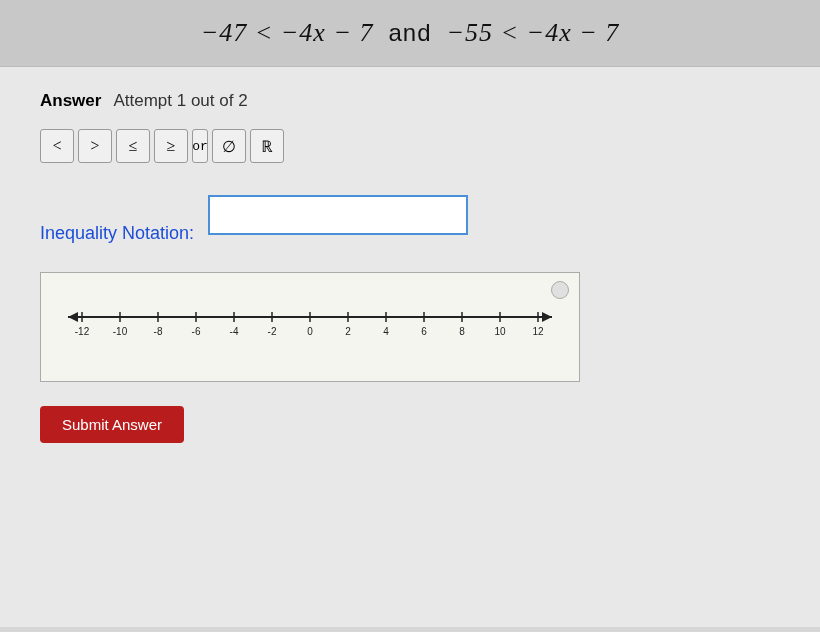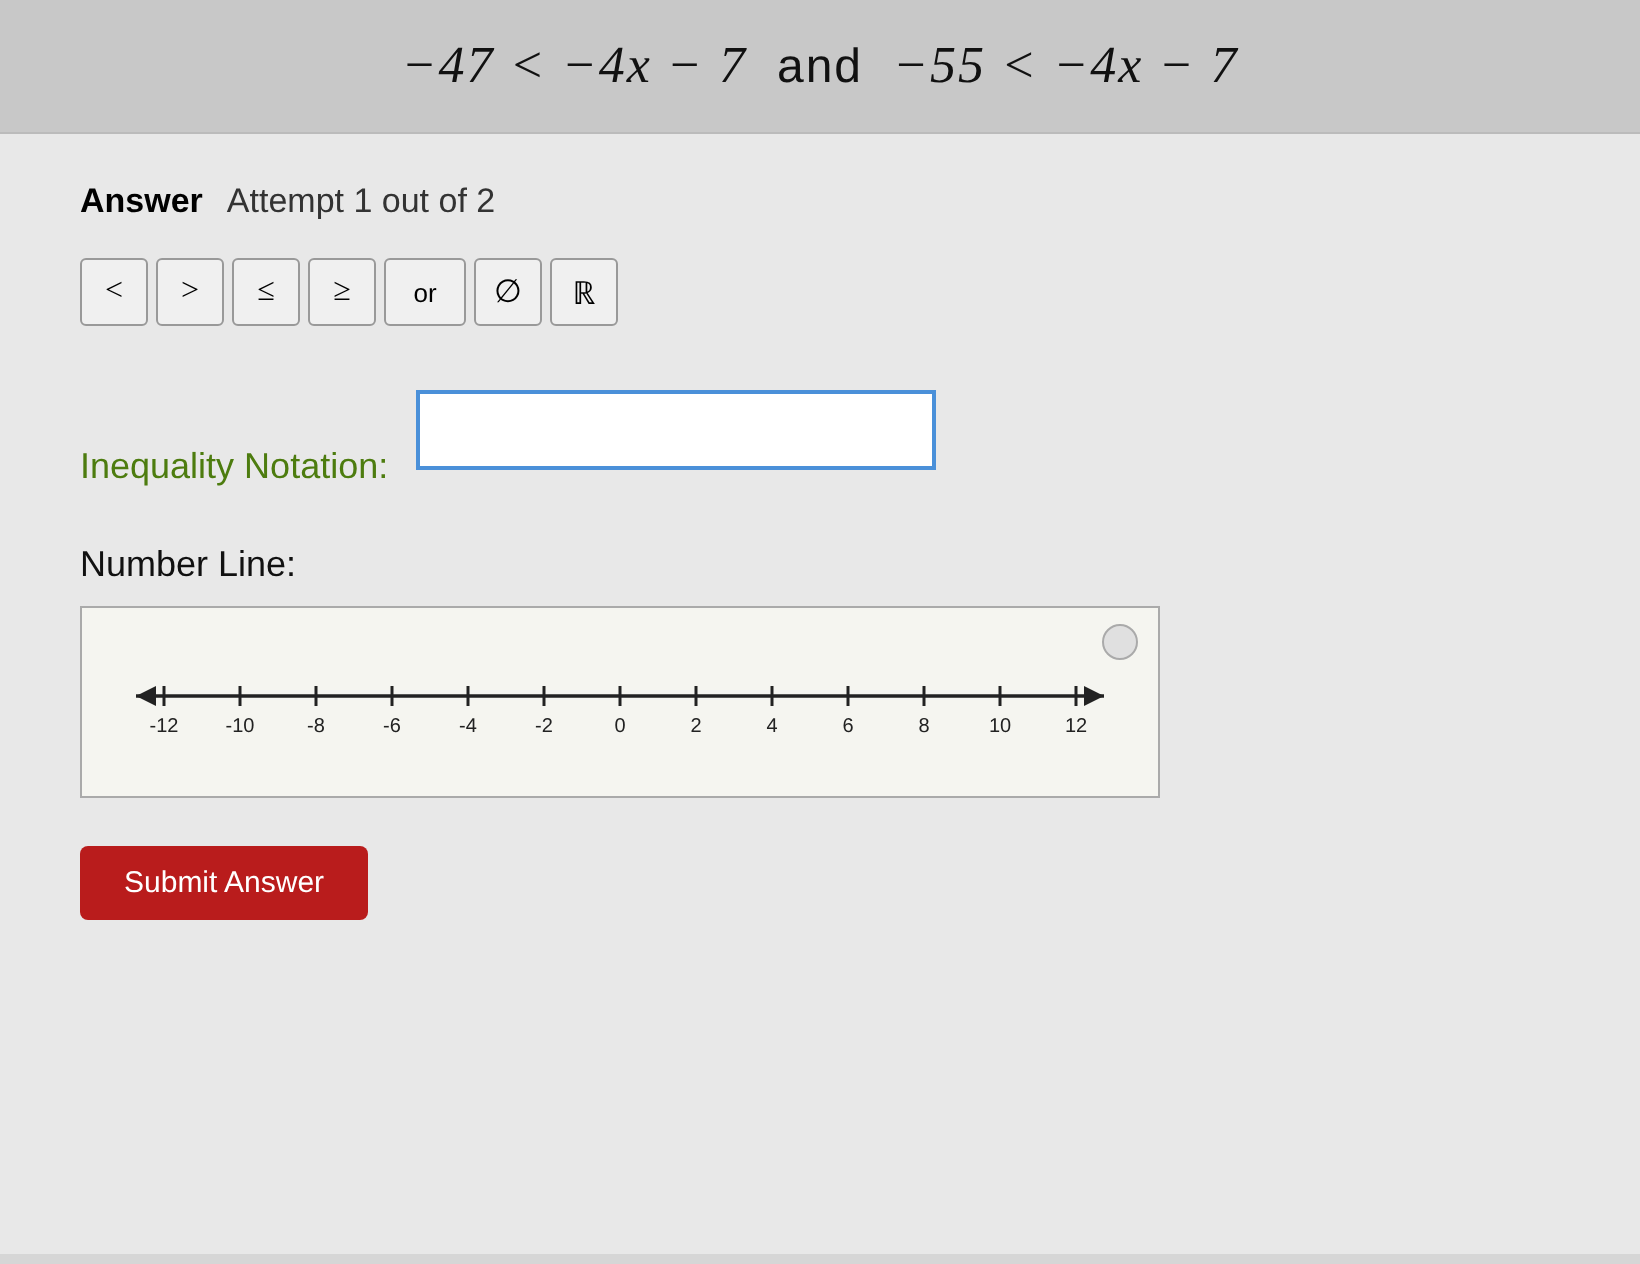--- a/index.html
+++ b/index.html
@@ -66,36 +66,36 @@
       border-radius: 3px;
       font-size: 16px;
       cursor: pointer;
       display: flex;
       align-items: center;
       justify-content: center;
       font-family: 'Times New Roman', serif;
     }
 
     .sym-btn.or-btn {
-      font-family: Liberation Sans, sans-serif;
+      font-family: Liberation Mono, monospace;
       font-size: 13px;
-      width: 41px;
+      width: 16px;
     }
 
     .inequality-row {
       display: flex;
       align-items: center;
       gap: 14px;
       margin-bottom: 28px;
     }
 
     .inequality-label {
       font-size: 18px;
       font-family: Arial, sans-serif;
-      color: #4d7c0f;
+      color: #1d4ed8;
       margin-top: 38px;
     }
 
     .inequality-input {
       width: 260px;
       height: 40px;
       border: 2px solid #4a90d9;
       background-color: #fff;
       outline: none;
       font-size: 16px;
@@ -110,21 +110,21 @@
       font-size: 18px;
       font-family: Arial, sans-serif;
       color: #111;
       margin-bottom: 10px;
     }
 
     .number-line-box {
       background-color: #f5f5f0;
       border: 1.5px solid #aaa;
       width: 540px;
-      height: 96px;
+      height: 110px;
       padding: 10px 16px 6px 16px;
       position: relative;
     }
 
     .number-line-container {
       position: relative;
       margin-top: 20px;
       margin-bottom: 4px;
     }
 
@@ -183,21 +183,20 @@
   </div>
 
   
   <div class="inequality-row">
     <span class="inequality-label">Inequality Notation:</span>
     <input class="inequality-input" type="text" style="">
   </div>
 
   
   <div class="number-line-section">
-    <div class="number-line-label">Number Line:</div>
 
     <div class="number-line-box">
 
       <div style="position:absolute;top:8px;right:10px;width:18px;height:18px;border:1.5px solid #aaa;border-radius:50%;background:#e0e0e0;"></div>
 
       <div class="number-line-container">
         <svg class="number-line-svg" viewBox="0 0 500 36" height="36">
 
           <line x1="8" y1="14" x2="492" y2="14" stroke="#222" stroke-width="1.8"></line>
 

